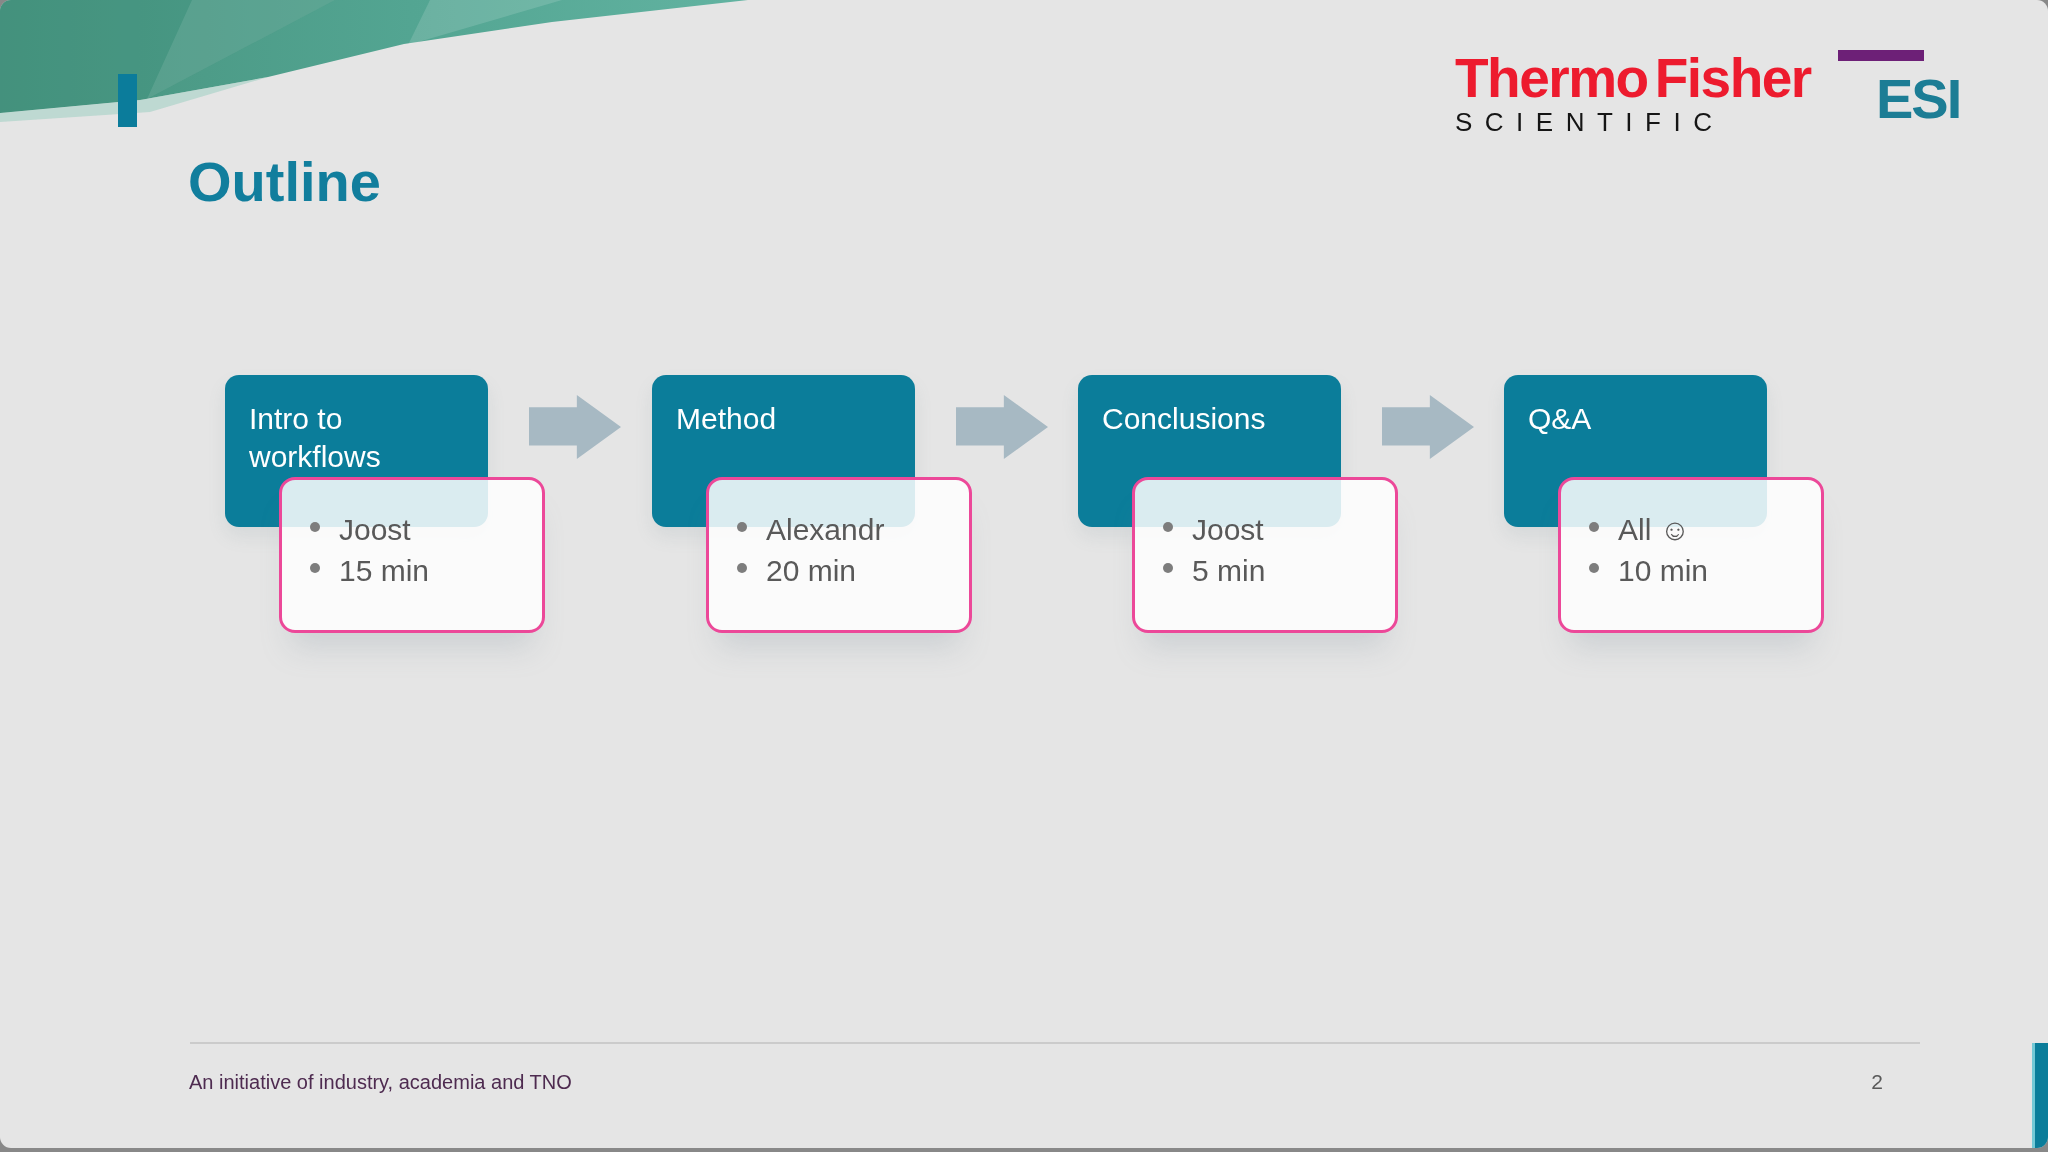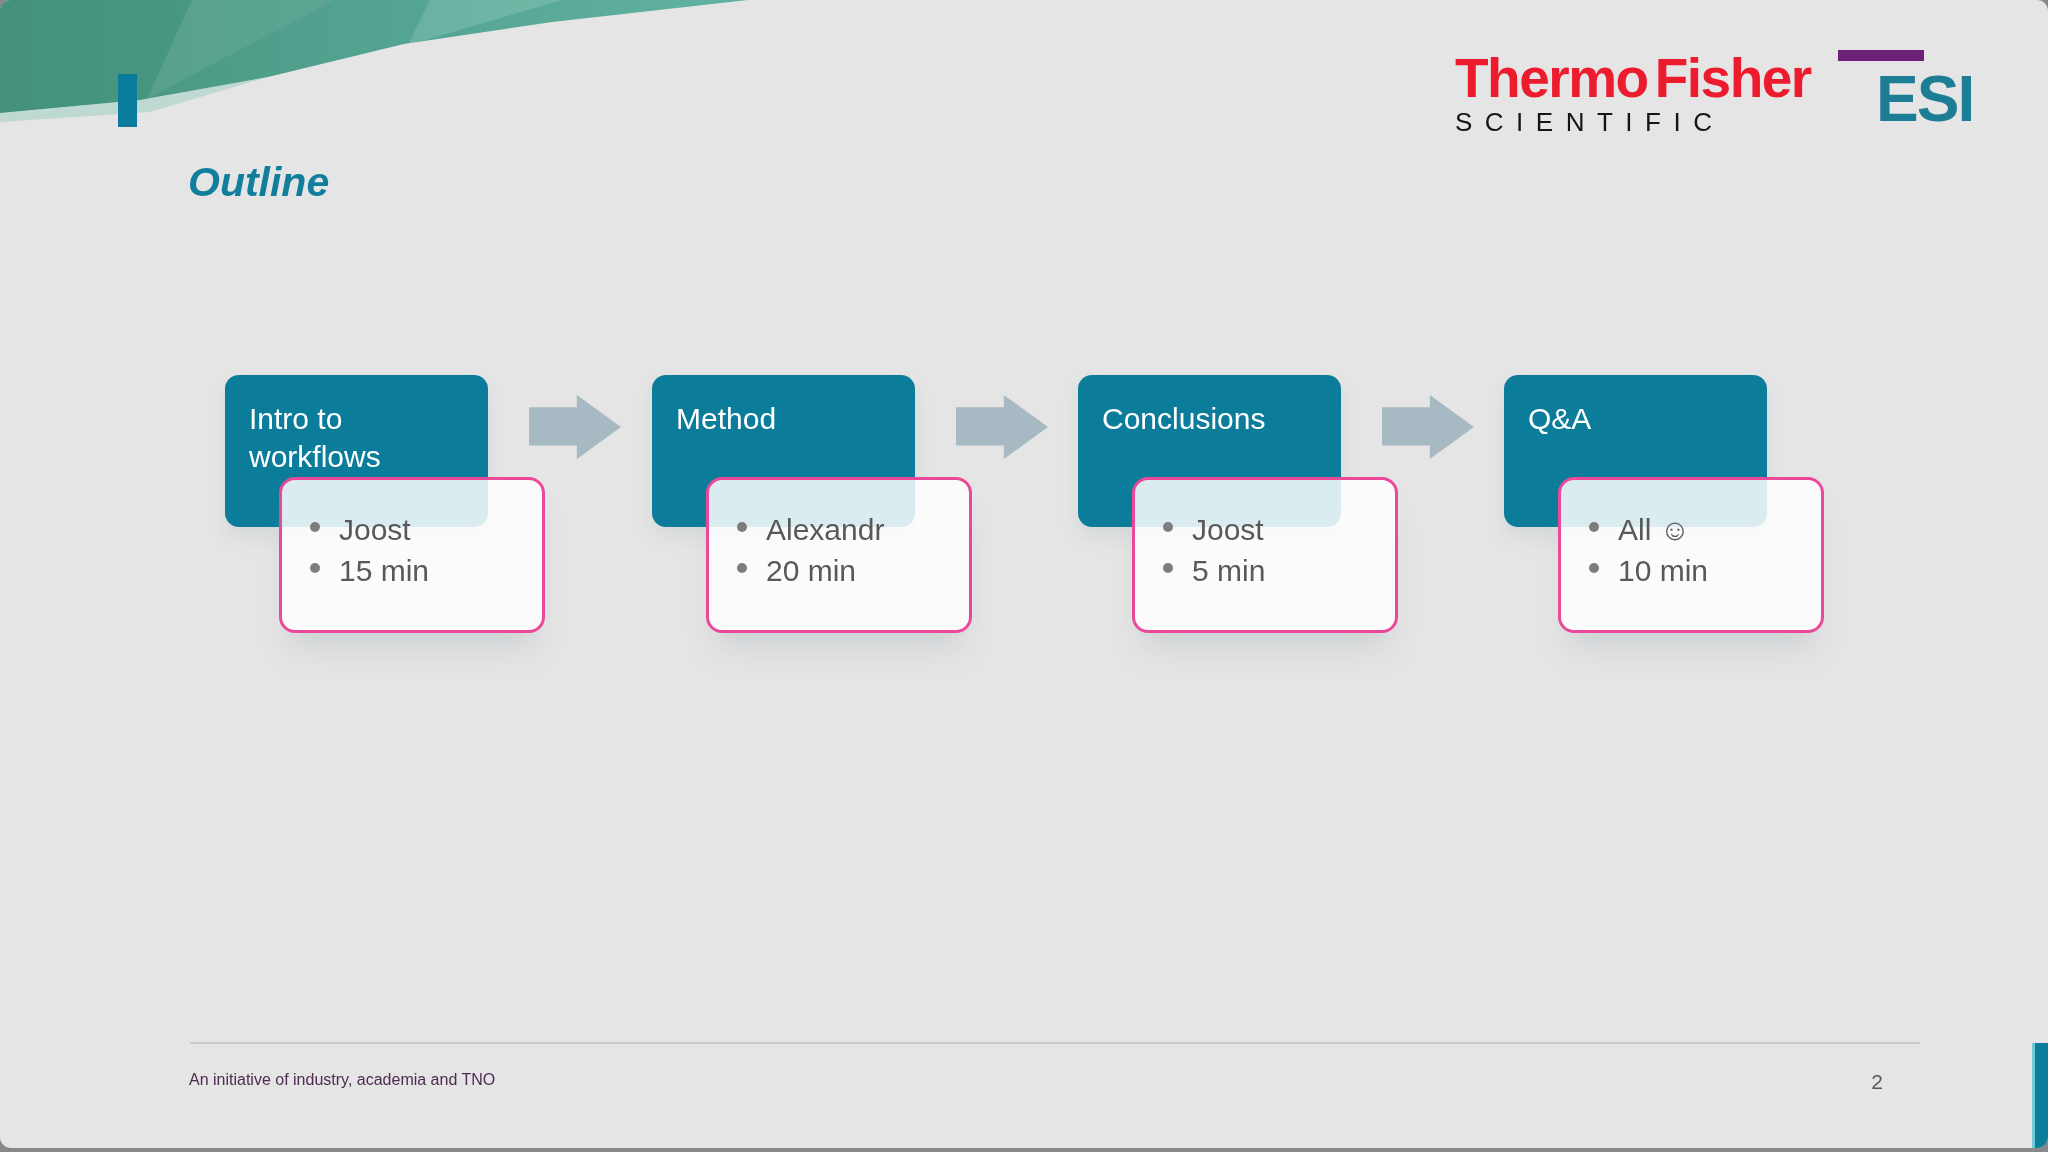--- a/index.html
+++ b/index.html
@@ -17,27 +17,27 @@
     line-height:52px;white-space:nowrap;
   }
   .tf-wordmark .w2{margin-left:7px;}
   .tf-scientific{
     margin-top:3px;font-size:26px;font-weight:500;color:#151515;
     letter-spacing:12.5px;line-height:30px;white-space:nowrap;
   }
   .esi-logo{position:absolute;left:1838px;top:50px;width:170px;}
   .esi-bar{width:86px;height:11px;background:#6d2077;}
   .esi-wordmark{
-    margin-left:38px;margin-top:2px;font-size:64px;font-weight:700;
+    margin-left:38px;margin-top:2px;font-size:56px;font-weight:700;
     color:#1c7d95;letter-spacing:-2px;line-height:72px;
   }
   
   .page-title{
-    position:absolute;left:188px;top:150px;font-size:41px;font-weight:700;
-    color:#117e9d;line-height:64px;font-style:italic;
+    position:absolute;left:188px;top:150px;font-size:56px;font-weight:700;
+    color:#117e9d;line-height:64px;
   }
   
   .step{position:absolute;top:375px;width:560px;height:270px;}
   .step-box{
     position:absolute;left:0;top:0;width:263px;height:152px;border-radius:14px;
     background:#0b7d9a;box-shadow:0 10px 18px rgba(110,130,140,0.12);
   }
   .step-label{
     display:block;padding:25px 18px 0 24px;font-size:30px;line-height:38px;color:#ffffff;
   }
@@ -55,21 +55,21 @@
   .bullet-text{font-size:30px;line-height:34px;color:#595959;white-space:nowrap;}
   .flow-arrow{
     position:absolute;top:395px;width:92px;height:64px;background:#a7b9c3;
     -webkit-clip-path:polygon(0 19%,52% 19%,52% 0,100% 50%,52% 100%,52% 79%,0 79%);
     clip-path:polygon(0 19%,52% 19%,52% 0,100% 50%,52% 100%,52% 79%,0 79%);
   }
   #step-1{left:225px;} #step-2{left:652px;} #step-3{left:1078px;} #step-4{left:1504px;}
   #arrow-1{left:529px;} #arrow-2{left:956px;} #arrow-3{left:1382px;}
   
   .footer-divider{position:absolute;left:190px;top:1042px;width:1730px;height:2px;background:#cbcbcb;}
-  .footer-text{position:absolute;left:189px;top:1071px;font-size:16px;color:#4e2b50;text-align:center;}
+  .footer-text{position:absolute;left:189px;top:1071px;font-size:20px;color:#4e2b50;text-align:center;}
   .page-number{position:absolute;left:1862px;top:1070px;width:30px;text-align:center;font-size:21px;color:#595959;}
   .corner-bar{
     position:absolute;left:2032px;top:1043px;width:16px;height:109px;
     background:#0b7d9a;border-left:3px solid #74c9d6;box-sizing:content-box;
   }
 </style>
 </head>
 <body>
 
 <div id="slide">

